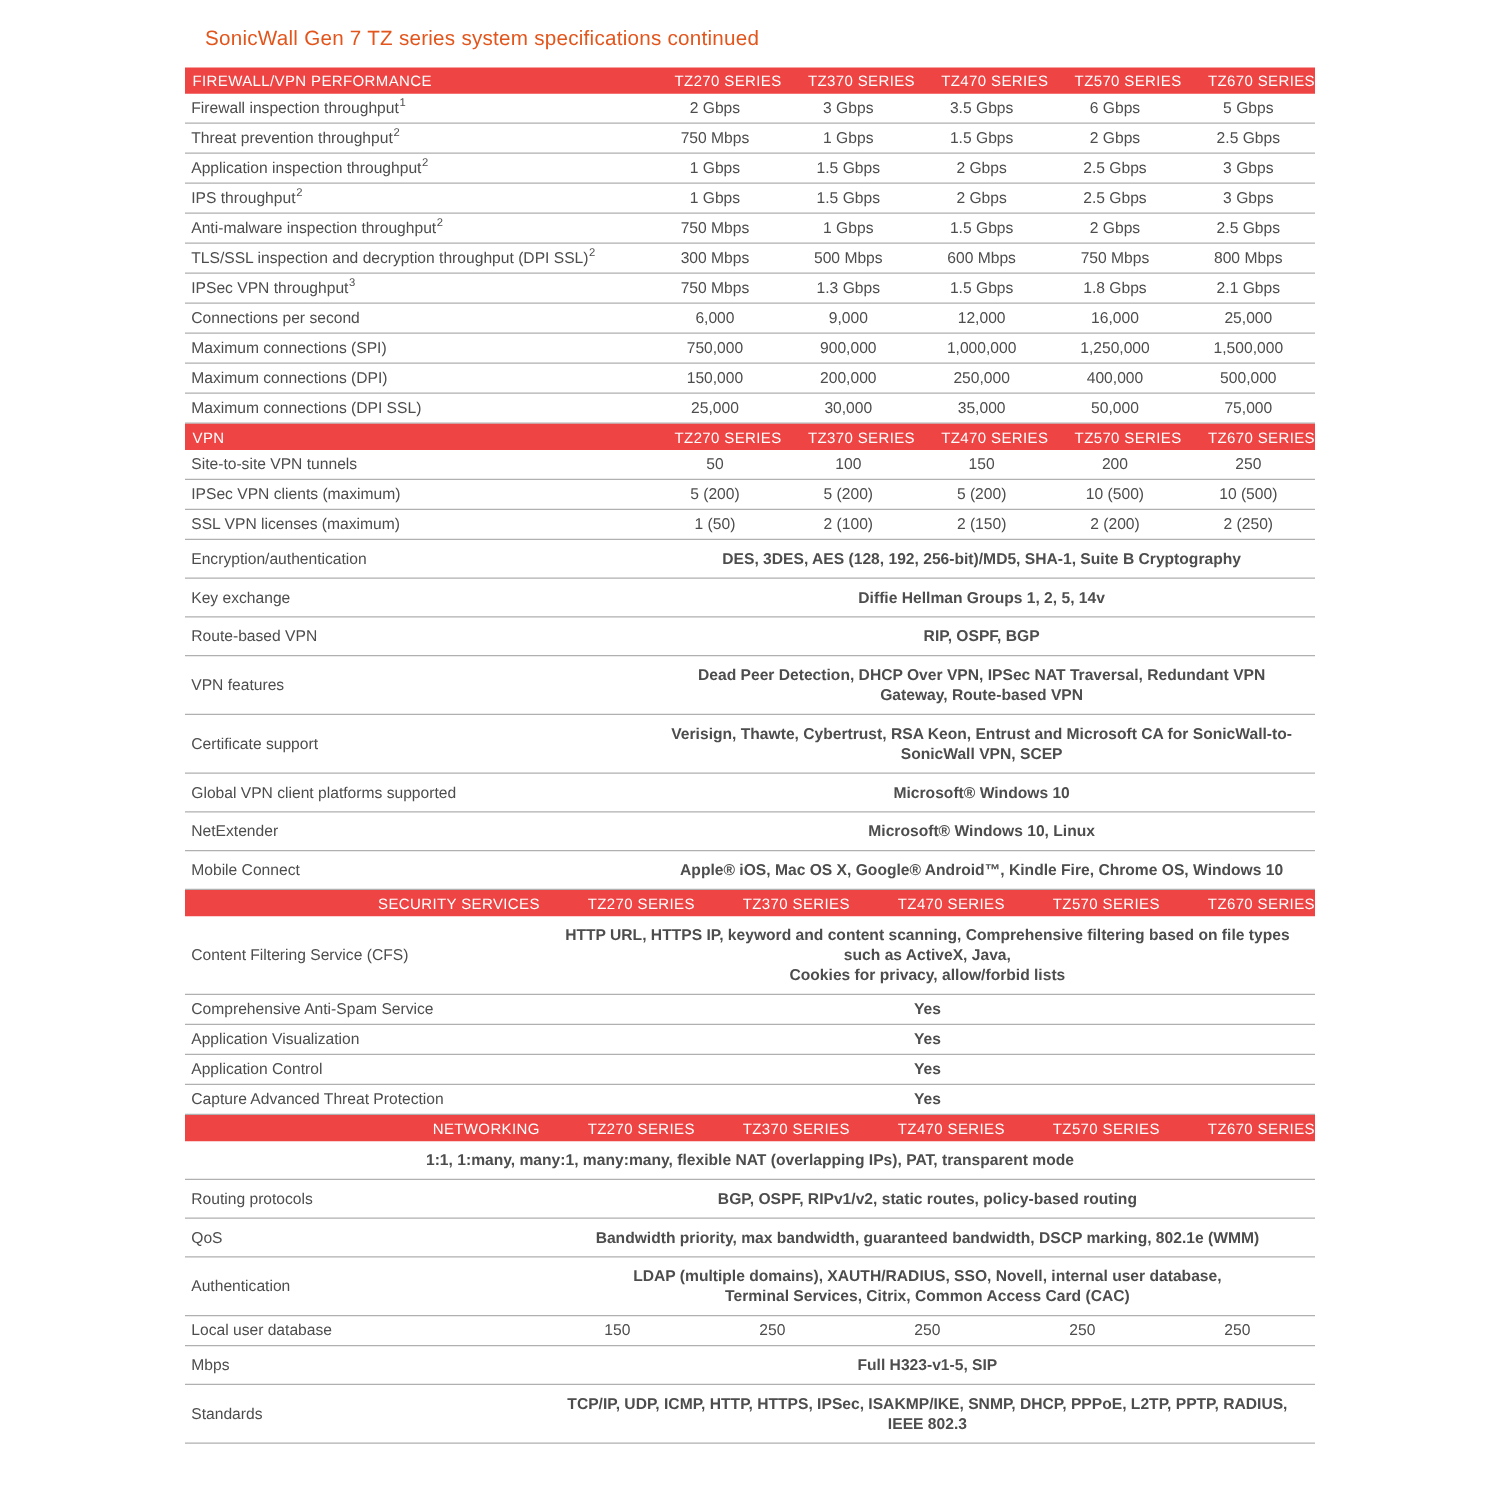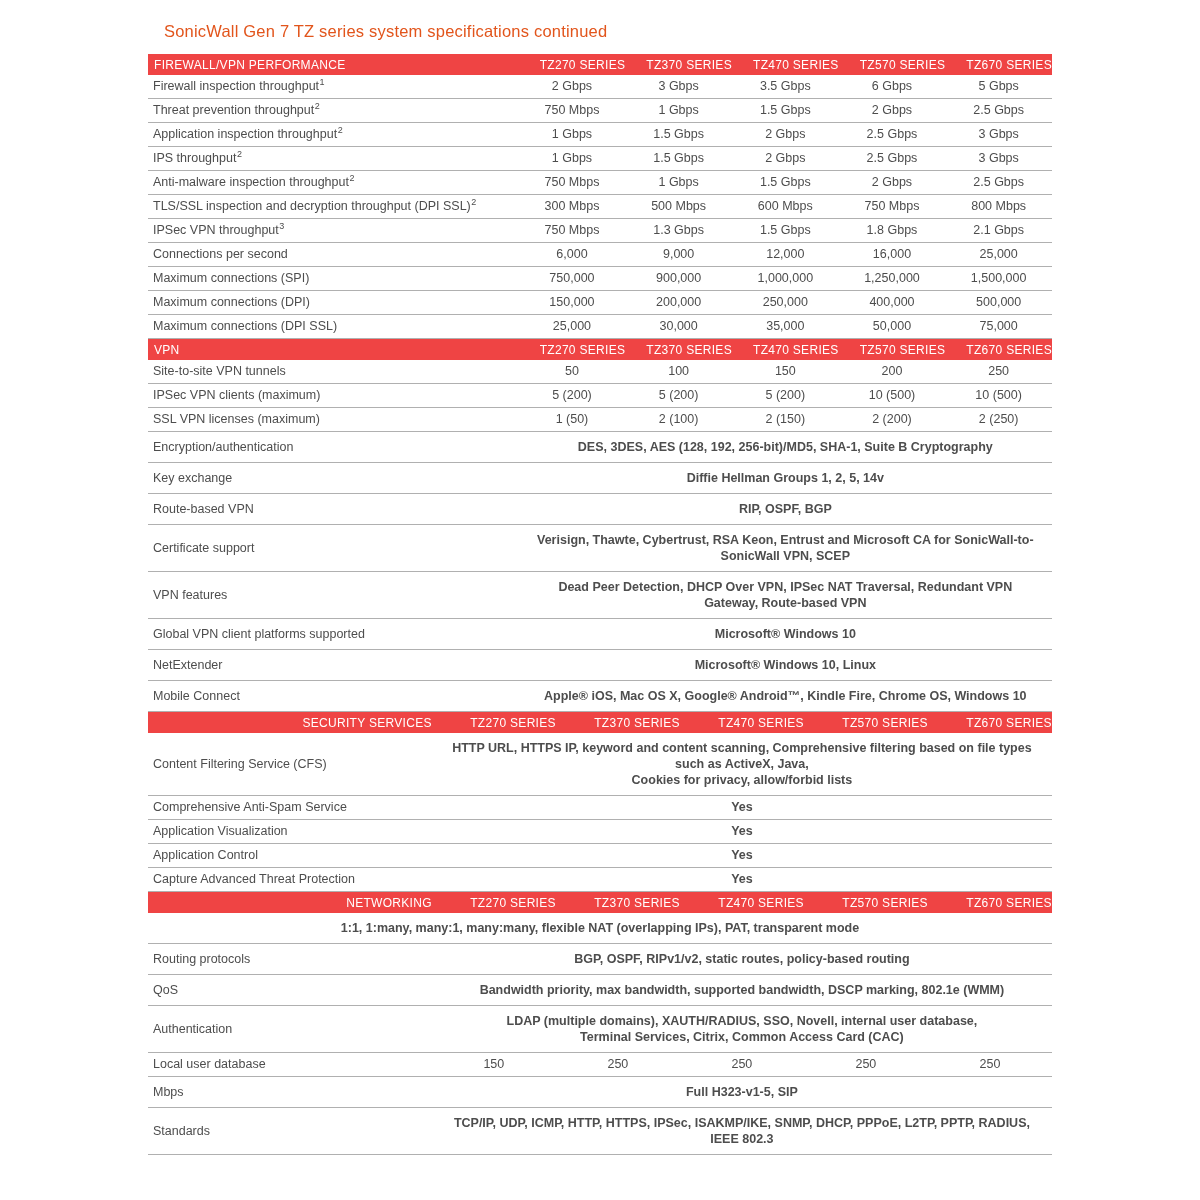--- a/index.html
+++ b/index.html
@@ -248,31 +248,31 @@
         <div class="spanval">Diffie Hellman Groups 1, 2, 5, 14v</div>
       </div>
       <div class="row wide">
         <div class="lbl">
           <span>Route-based VPN</span>
         </div>
         <div class="spanval">RIP, OSPF, BGP</div>
       </div>
       <div class="row wide">
         <div class="lbl">
+          <span>VPN features</span>
+        </div>
+        <div class="spanval">Dead Peer Detection, DHCP Over VPN, IPSec NAT Traversal, Redundant VPN
+Gateway, Route-based VPN</div>
+      </div>
+      <div class="row wide">
+        <div class="lbl">
           <span>Certificate support</span>
         </div>
         <div class="spanval">Verisign, Thawte, Cybertrust, RSA Keon, Entrust and Microsoft CA for SonicWall-to-
 SonicWall VPN, SCEP</div>
-      </div>
-      <div class="row wide">
-        <div class="lbl">
-          <span>VPN features</span>
-        </div>
-        <div class="spanval">Dead Peer Detection, DHCP Over VPN, IPSec NAT Traversal, Redundant VPN
-Gateway, Route-based VPN</div>
       </div>
       <div class="row wide">
         <div class="lbl">
           <span>Global VPN client platforms supported</span>
         </div>
         <div class="spanval">Microsoft® Windows 10</div>
       </div>
       <div class="row wide">
         <div class="lbl">
           <span>NetExtender</span>
@@ -339,21 +339,21 @@
       <div class="row narrow">
         <div class="lbl">
           <span>Routing protocols</span>
         </div>
         <div class="spanval">BGP, OSPF, RIPv1/v2, static routes, policy-based routing</div>
       </div>
       <div class="row narrow">
         <div class="lbl">
           <span>QoS</span>
         </div>
-        <div class="spanval">Bandwidth priority, max bandwidth, supported bandwidth, DSCP marking, 802.1e (WMM)</div>
+        <div class="spanval">Bandwidth priority, max bandwidth, guaranteed bandwidth, DSCP marking, 802.1e (WMM)</div>
       </div>
       <div class="row narrow">
         <div class="lbl">
           <span>Authentication</span>
         </div>
         <div class="spanval">LDAP (multiple domains), XAUTH/RADIUS, SSO, Novell, internal user database,
 Terminal Services, Citrix, Common Access Card (CAC)</div>
       </div>
       <div class="row narrow">
         <div class="lbl">

